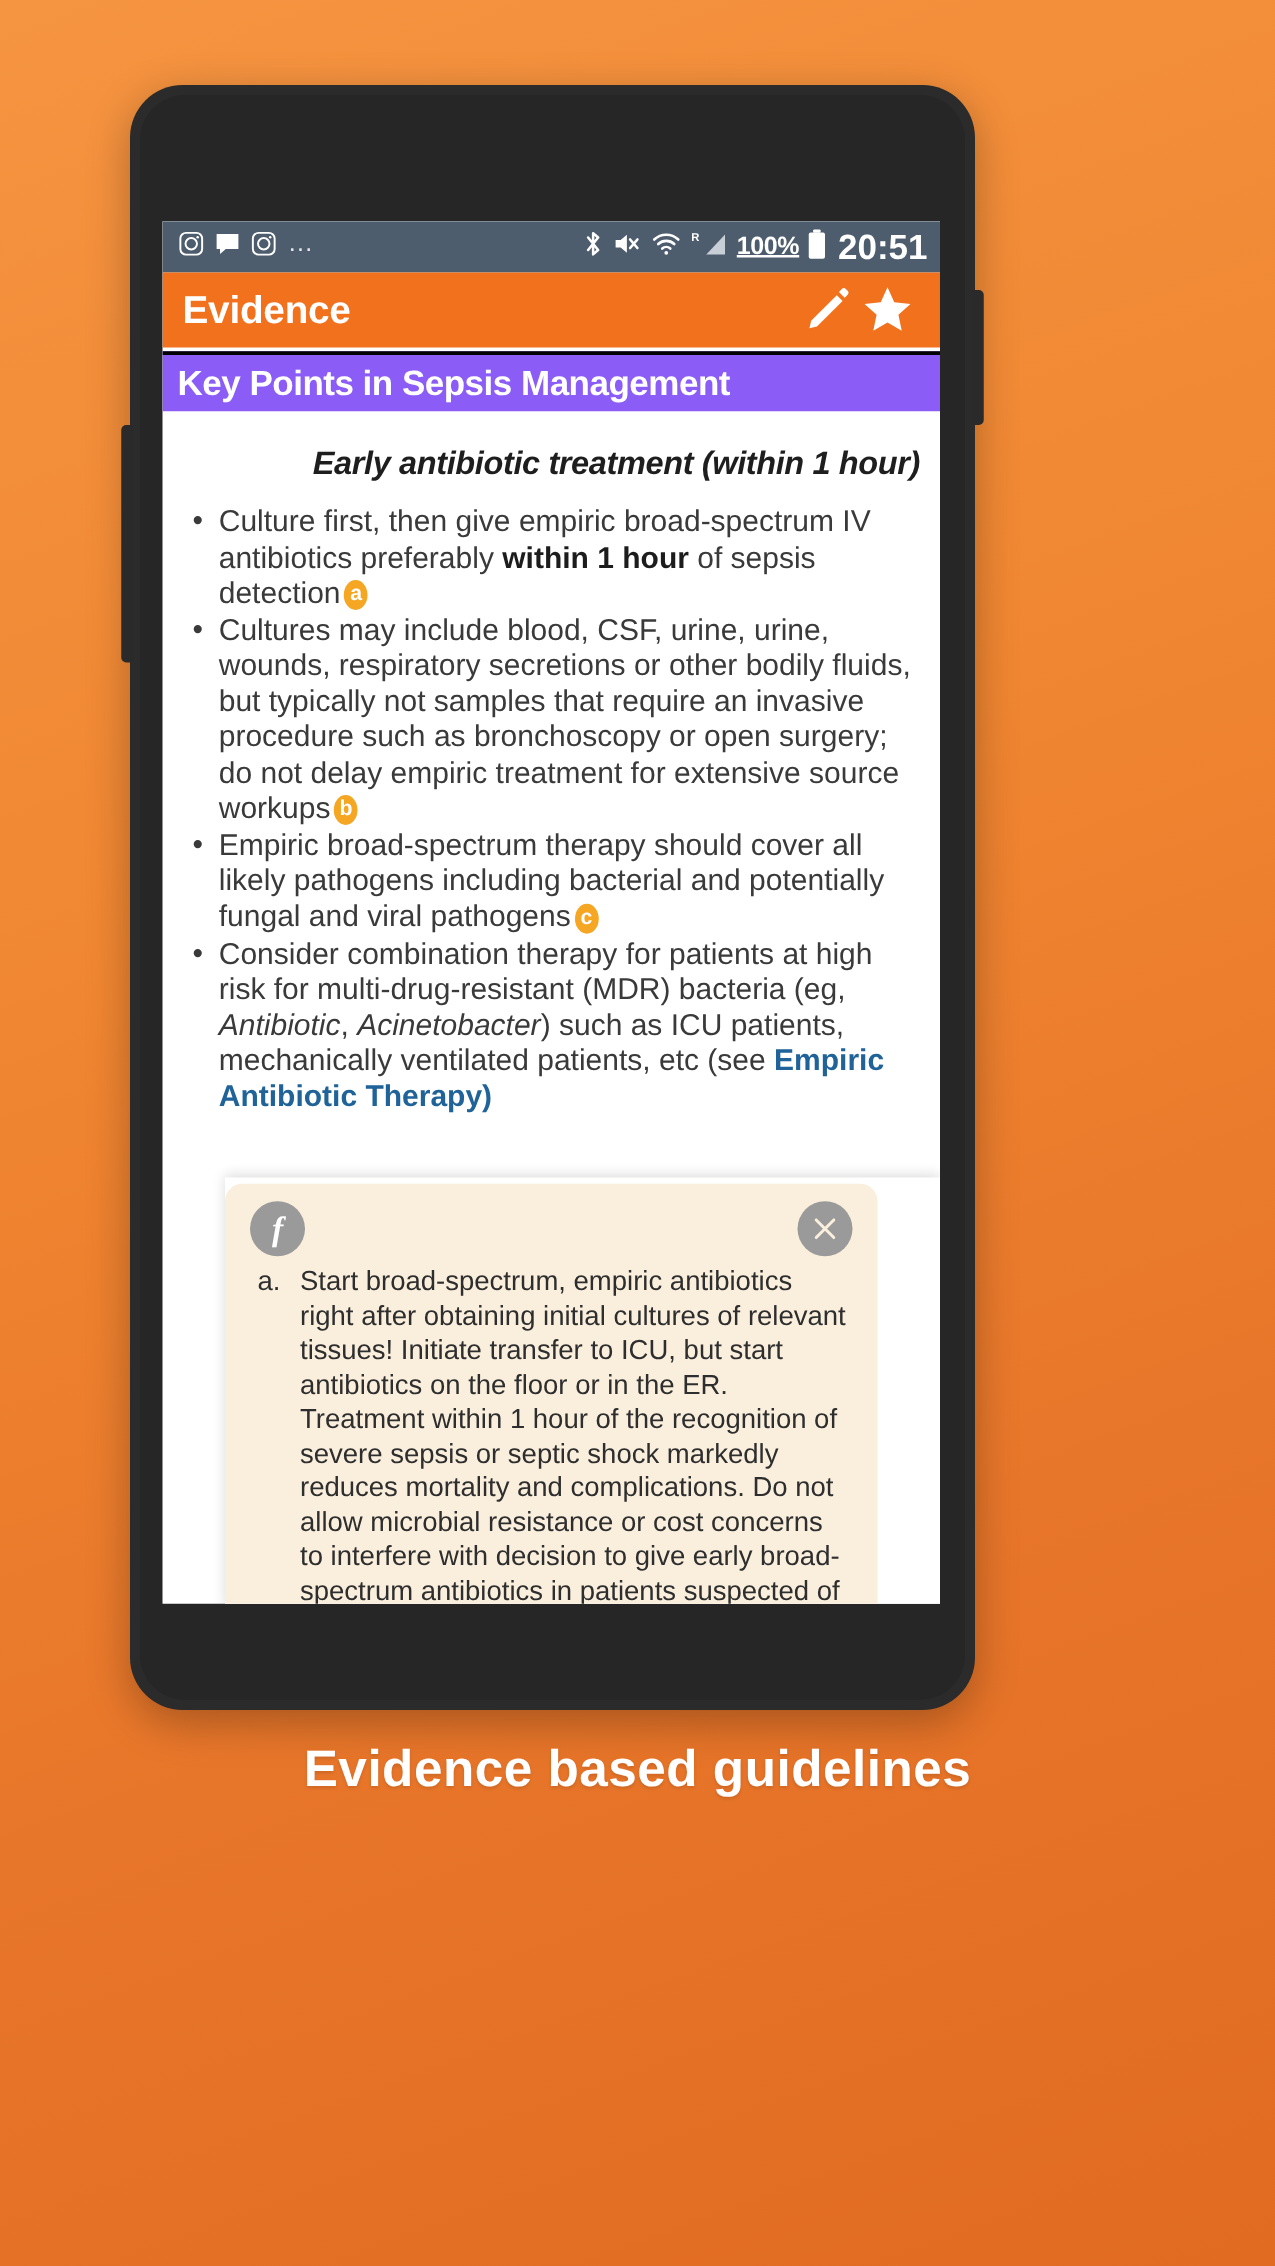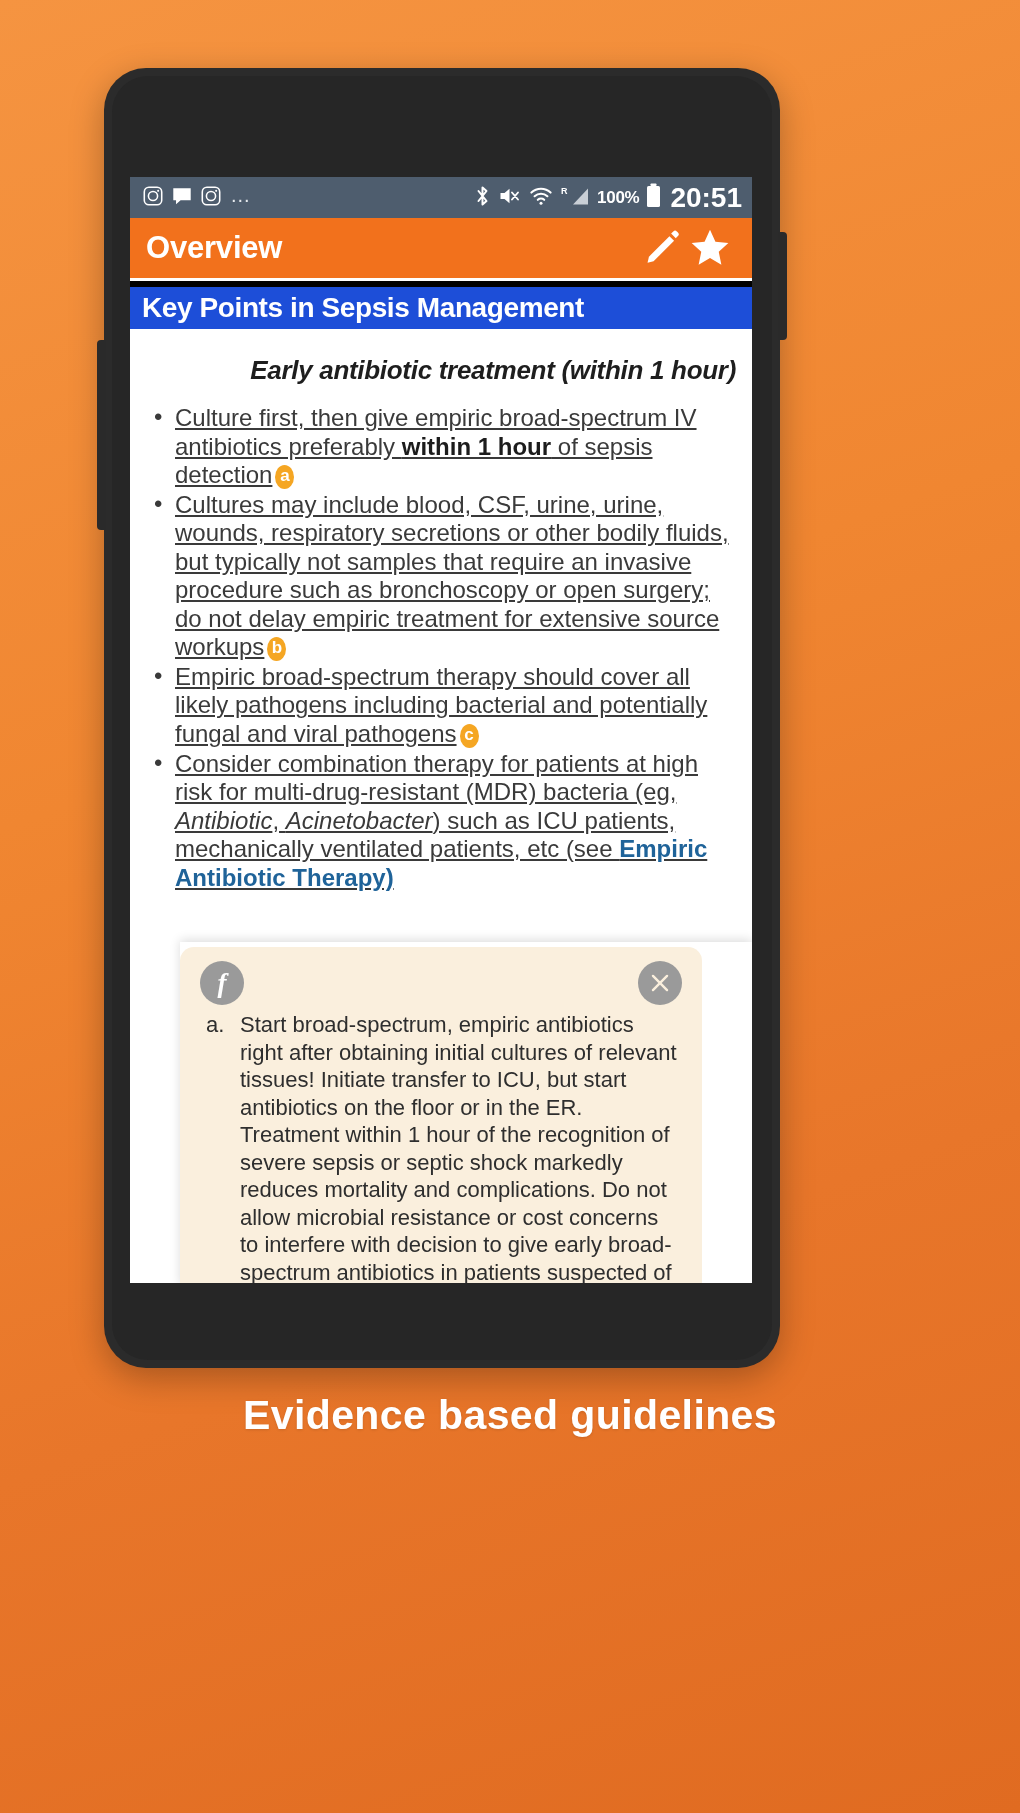--- a/index.html
+++ b/index.html
@@ -91,21 +91,21 @@
     letter-spacing: 1px;
     margin-left: 2px;
     padding-bottom: 6px;
   }
   .sb-text {
     font-size: 22px;
     font-weight: bold;
     color: #ffffff;
     letter-spacing: -0.3px;
   }
-  #battery-pct { font-size: 17px; font-weight: bold; }
+  #battery-pct { font-size: 20px; font-weight: bold; text-decoration: underline; }
   #clock { font-size: 28px; font-weight: bold; margin-left: 2px; }
 
   
   #app-bar {
     height: 60px;
     background: #f2711c;
     display: flex;
     align-items: center;
     padding: 0 18px 0 16px;
   }
@@ -119,25 +119,25 @@
   .appbar-action {
     width: 48px; height: 48px;
     display: flex; align-items: center; justify-content: center;
     cursor: pointer;
   }
 
   
   #section-bar {
     margin: 3px 0 0 0;
     height: 48px;
-    background: #1d4ed8;
+    background: #8b5cf6;
     display: flex;
     align-items: center;
     padding-left: 12px;
-    border-top: 6px solid #000000;
+    border-top: 3px solid #000000;
   }
   #section-title {
     color: #ffffff;
     font-size: 28px;
     font-weight: bold;
     letter-spacing: -0.4px;
   }
 
   
   #content {
@@ -153,21 +153,20 @@
     letter-spacing: -0.3px;
     margin-bottom: 18px;
     text-align: right;
   }
 
   ul.bullets {
     list-style: none;
     font-size: 24px;
     line-height: 1.19;
     color: #3a3a3a;
-    text-decoration: underline;
   }
   ul.bullets > li {
     position: relative;
     padding-left: 31px;
     margin-bottom: 1px;
   }
   ul.bullets > li::before {
     content: "\2022";
     position: absolute;
     left: 10px;
@@ -344,21 +343,21 @@
         <svg width="15" height="25" viewBox="0 0 15 25">
           <rect x="4.5" y="0.5" width="6" height="2.6" rx="0.8" fill="#fff"></rect>
           <rect x="1" y="3" width="13" height="21" rx="1.6" fill="#fff"></rect>
         </svg>
       </span>
       <span id="clock">20:51</span>
     </div>
   </div>
 
   <div id="app-bar">
-    <div id="app-title">Overview</div>
+    <div id="app-title">Evidence</div>
     <div class="appbar-action">
       <svg width="37" height="37" viewBox="0 0 24 24">
         <path d="M3.2 17.3l-0.9 3.9 3.9-0.9L19.5 7l-3-3z" fill="#fff"></path>
         <path d="M17.6 2.3l3 3 1.4-1.4a1.6 1.6 0 0 0 0-2.3l-0.7-0.7a1.6 1.6 0 0 0-2.3 0z" fill="#fff"></path>
       </svg>
     </div>
     <div class="appbar-action">
       <svg width="42" height="42" viewBox="0 0 24 24">
         <path d="M12 1.6l3.1 6.8 7.4.8-5.5 5 1.5 7.3L12 17.7 5.5 21.5 7 14.2 1.5 9.2l7.4-.8z" fill="#fff"></path>
       </svg>

